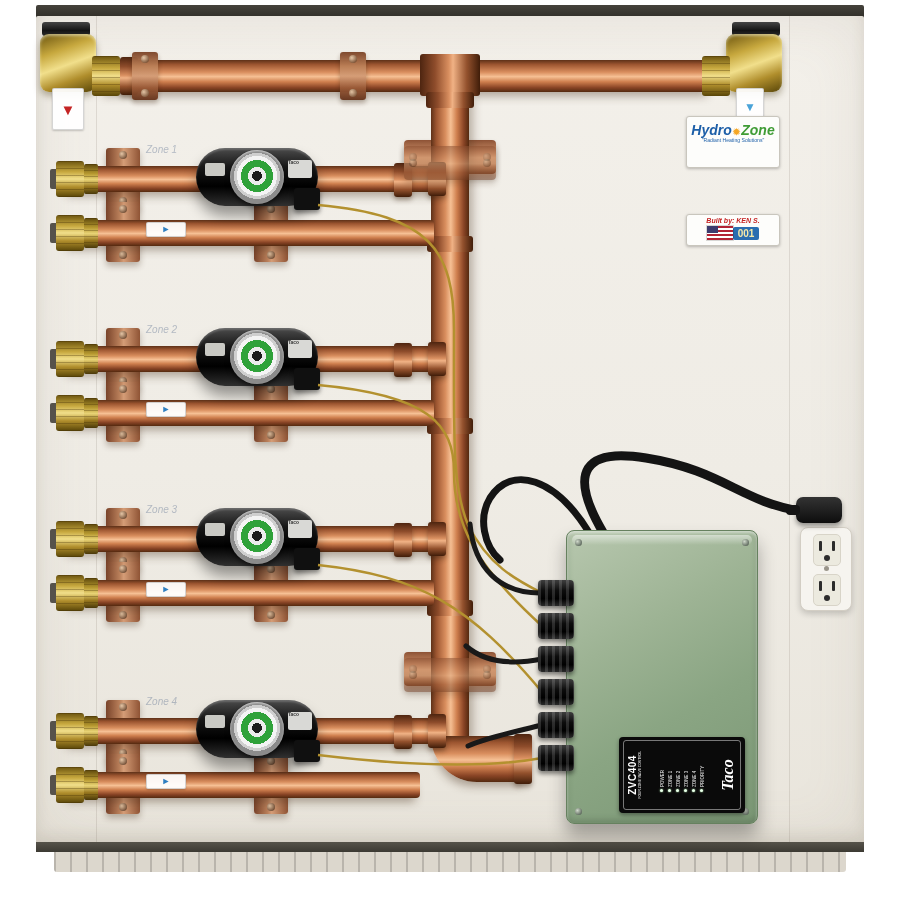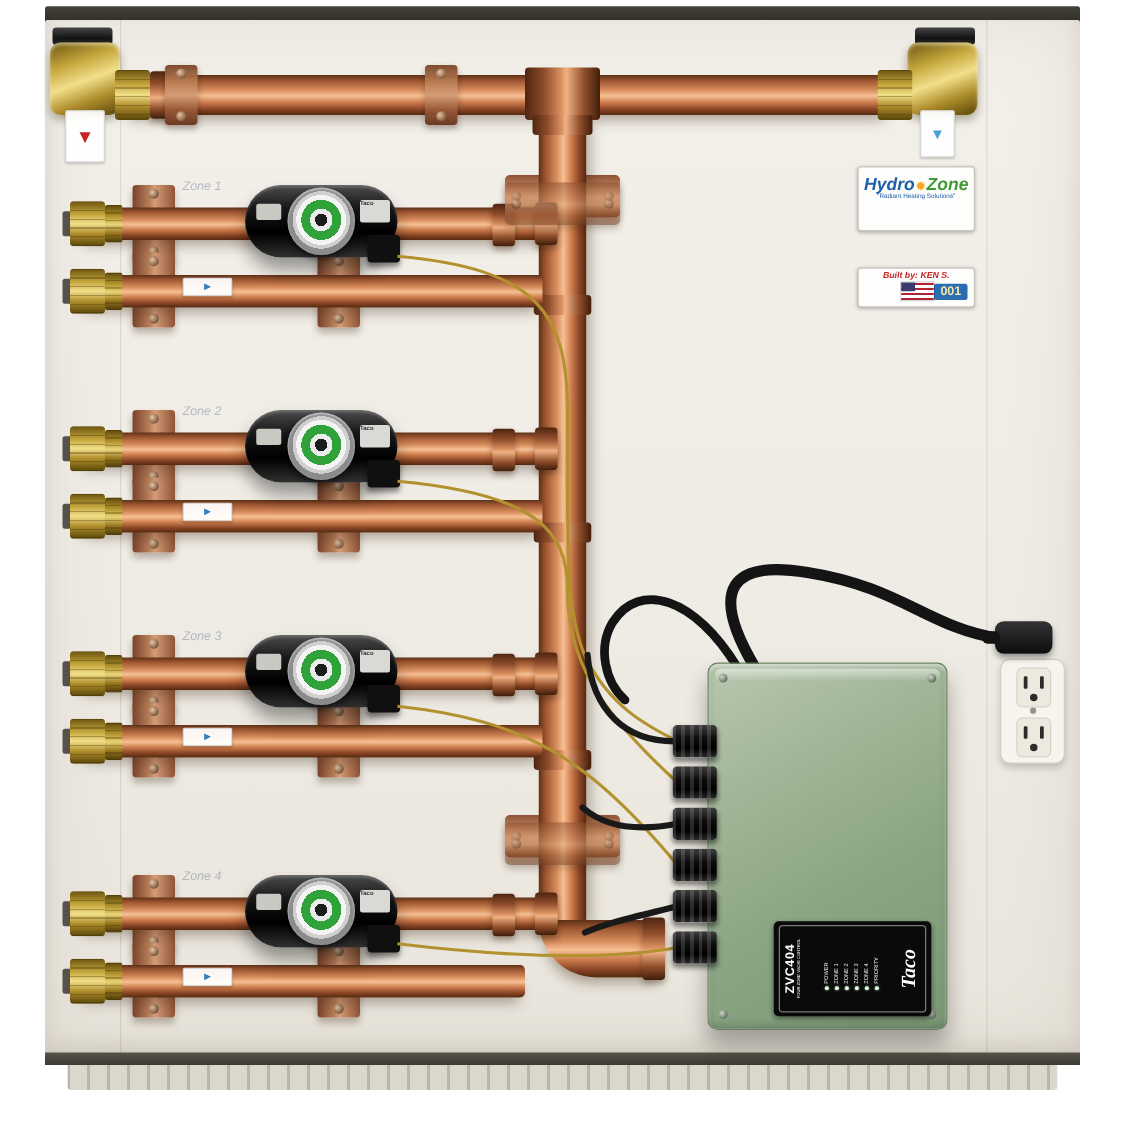--- a/index.html
+++ b/index.html
@@ -360,30 +360,30 @@
     <div class="abs oscrew"></div>
     <div class="abs socket" style="top:46px">
       <div class="slot" style="left:5px"></div>
       <div class="slot" style="right:5px"></div>
       <div class="ghole"></div>
     </div>
   </div>
   <div class="abs plug"></div>
 
   <div class="abs labels">
-    <div class="abs lcard lwhite" style="top:17px;height:52px">
+    <div class="abs lcard lwhite" style="top:0;height:52px">
       <div class="logo-row">
         <span class="logo-a">Hydro</span>
         <span class="logo-sun">✹</span>
         <span class="logo-b">Zone</span>
       </div>
       <div class="tagline">"Radiant Heating Solutions"</div>
     </div>
     <div class="abs lcard lwhite" style="top:98px;height:32px">
       <div class="builtby">Built by: KEN S.</div>
-      <div style="display:flex;align-items:center;justify-content:flex-end;padding:2px 5px">
+      <div style="display:flex;align-items:center;justify-content:center;padding:2px 5px">
         <div class="flag"></div>
         <div class="unit">001</div>
       </div>
     </div>
   </div>
 
 </div>
 
 </body></html>

